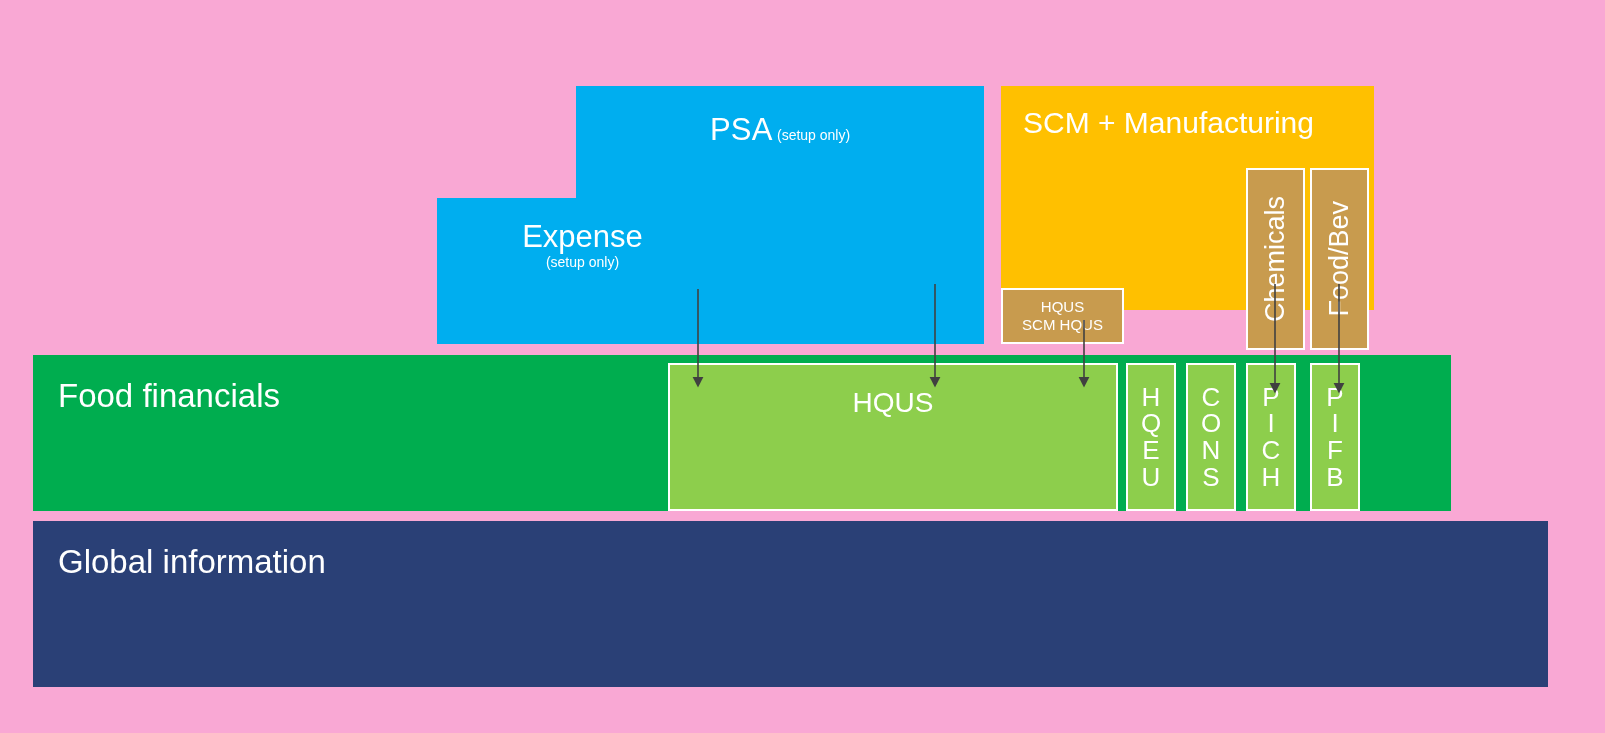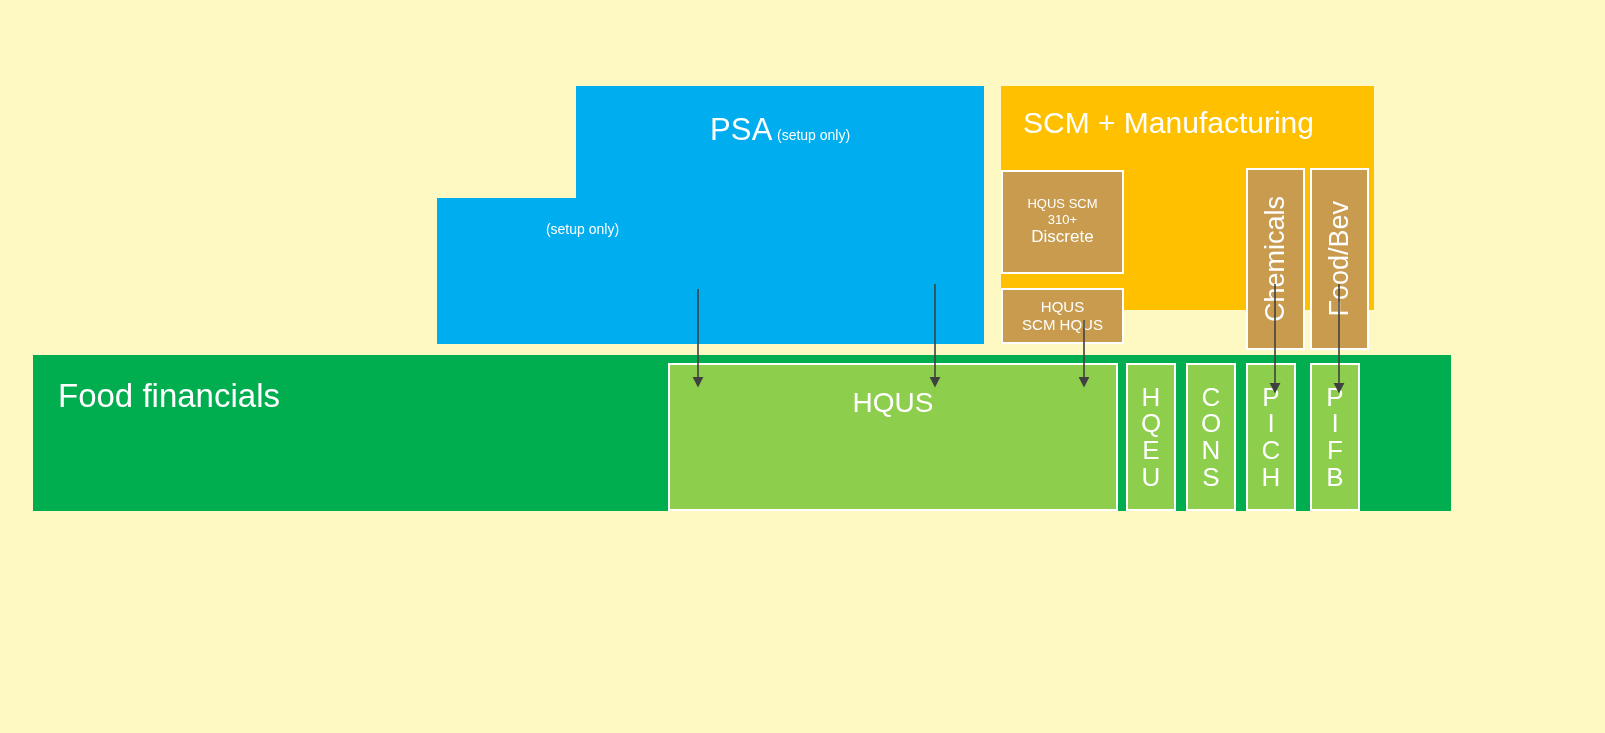--- a/index.html
+++ b/index.html
@@ -9,21 +9,21 @@
     background: #ffffff;
   }
   body {
     font-family: "Liberation Sans", sans-serif;
     -webkit-font-smoothing: antialiased;
   }
   #canvas {
     position: relative;
     width: 1605px;
     height: 733px;
-    background: #fef9c3;
+    background: #f9a8d4;
     overflow: hidden;
   }
   .box {
     position: absolute;
     box-sizing: border-box;
     color: #ffffff;
   }
   
   .blue {
     background: #00AEEF;
@@ -239,35 +239,29 @@
 
   <div class="box blue psa-box">
     <div class="psa-label">
       <span class="psa-title">PSA</span>
       <span class="psa-sub">(setup only)</span>
     </div>
   </div>
 
   <div class="box blue expense-box">
     <div class="expense-label">
+      <span class="expense-title">Expense</span>
       <span class="expense-sub">(setup only)</span>
     </div>
   </div>
 
   <div class="box scm-box">
     <div class="scm-title">SCM + Manufacturing</div>
   </div>
 
-  <div class="box brown hqus-scm-310">
-    <div>
-      <span class="l1">HQUS SCM</span>
-      <span class="l2">310+</span>
-      <span class="l3">Discrete</span>
-    </div>
-  </div>
 
   <div class="box brown hqus-scm-base">
     <div>
       <span>HQUS</span><br>
       <span>SCM HQUS</span>
     </div>
   </div>
 
   <div class="box brown vert-brown chemicals-box">
     <div class="vert-text">
@@ -318,20 +312,23 @@
 
   <div class="box lgreen mini pifb-box">
     <div class="mini-stack">
       <span>P</span>
         <span>I</span>
         <span>F</span>
         <span>B</span>
     </div>
   </div>
 
+  <div class="box global-band">
+    <div class="global-title">Global information</div>
+  </div>
 
   <svg class="arrow-layer" viewBox="0 0 1605 733" width="1605" height="733">
     <defs>
       <marker id="ah" markerWidth="8" markerHeight="8" refX="3.2" refY="4" orient="auto" markerUnits="strokeWidth">
         <path d="M0,0.6 L6.6,4 L0,7.4 z" fill="#404040"></path>
       </marker>
     </defs>
     <g stroke="#404040" stroke-width="1.6" fill="none" marker-end="url(#ah)">
       <line x1="698" y1="289" x2="698" y2="382"></line>
       <line x1="935" y1="284" x2="935" y2="382"></line>

